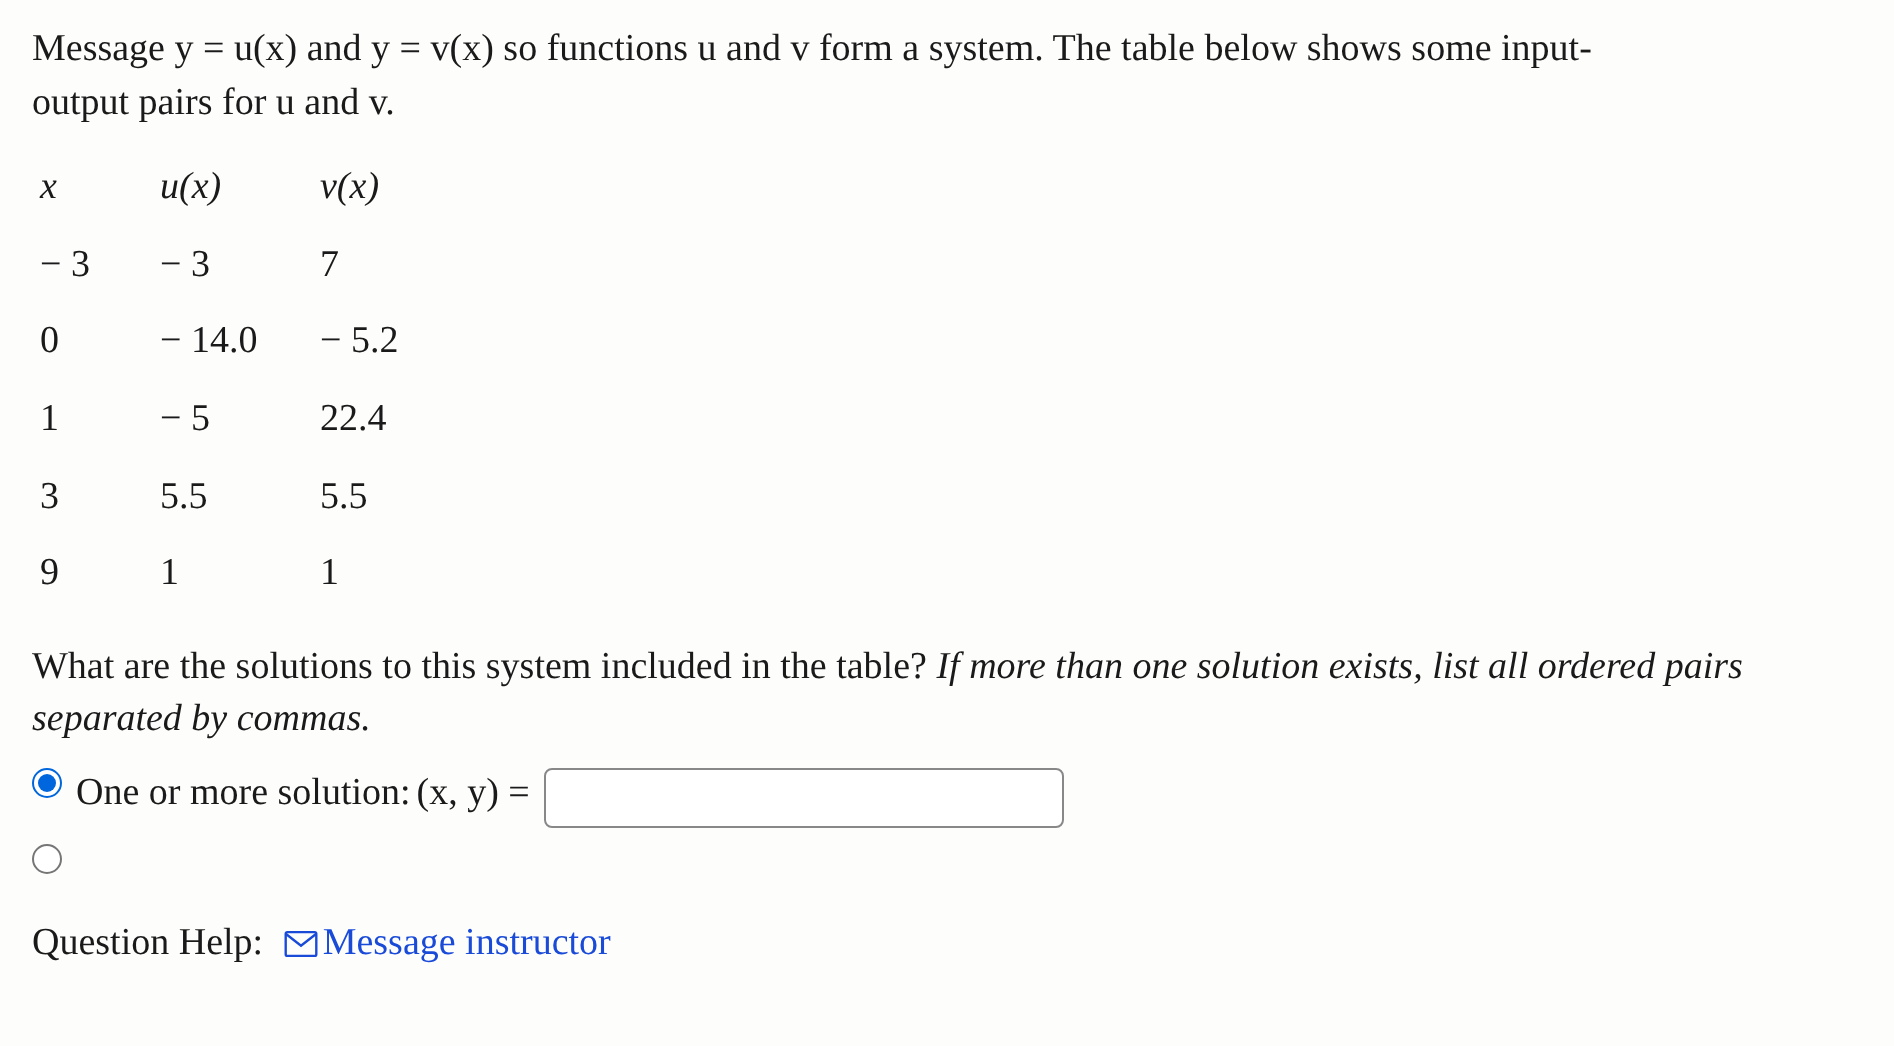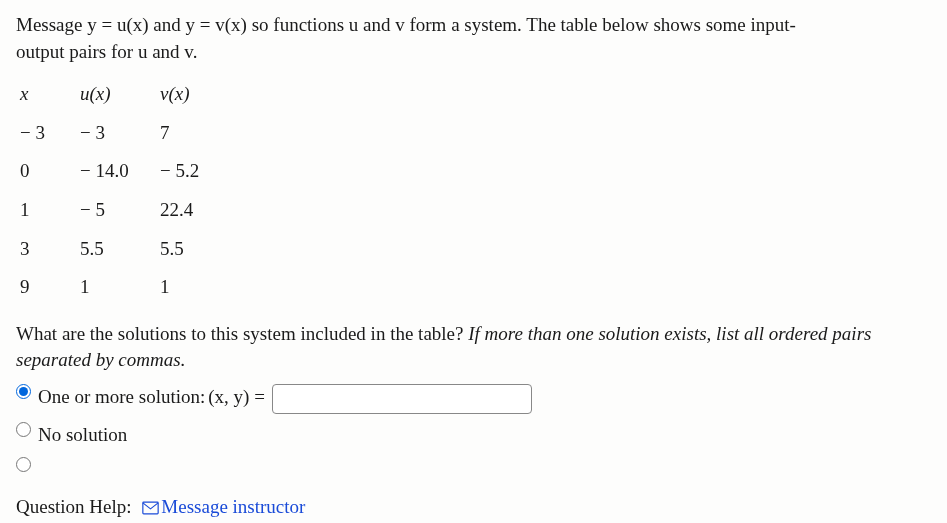--- a/index.html
+++ b/index.html
@@ -123,24 +123,20 @@
 
 <div class="options">
   <div class="option-row">
     <input type="radio" name="soltype" checked="" style="">
     <span>One or more solution: </span>
     <span class="math">(x, y) = </span>
     <input type="text" class="answer-box" value="" style="">
   </div>
   <div class="option-row">
     <input type="radio" name="soltype" style="">
-    <span>No solution</span>
-  </div>
-  <div class="option-row">
-    <input type="radio" name="soltype" style="">
   </div>
 </div>
 
 <div class="help-row">
   <span>Question Help:</span>
   <a href="#" class="help-link">
     <span class="mail-icon">
       <svg viewBox="0 0 20 16">
           <rect x="1" y="1" width="18" height="14" rx="1" fill="none" stroke="#1a4bd8" stroke-width="1.4"></rect>
           <path d="M1 2 L10 9 L19 2" fill="none" stroke="#1a4bd8" stroke-width="1.4"></path>

